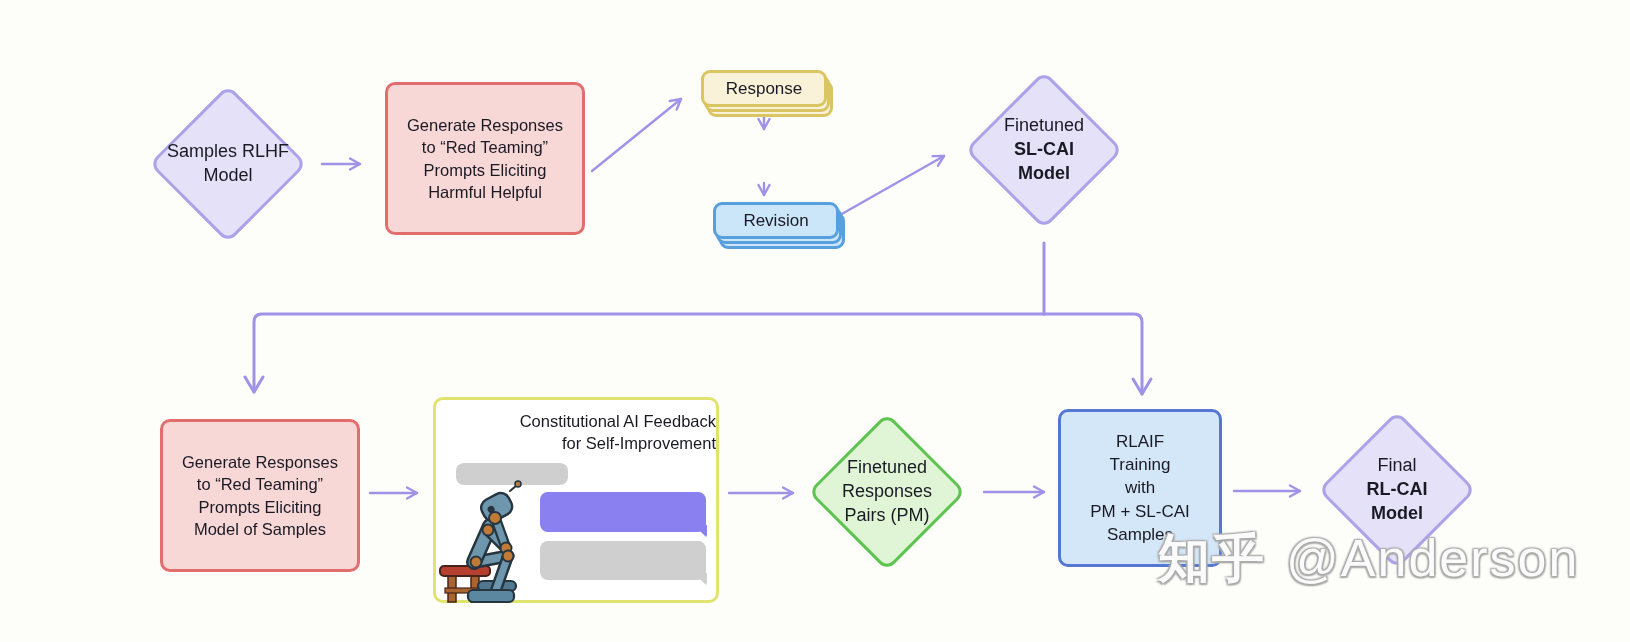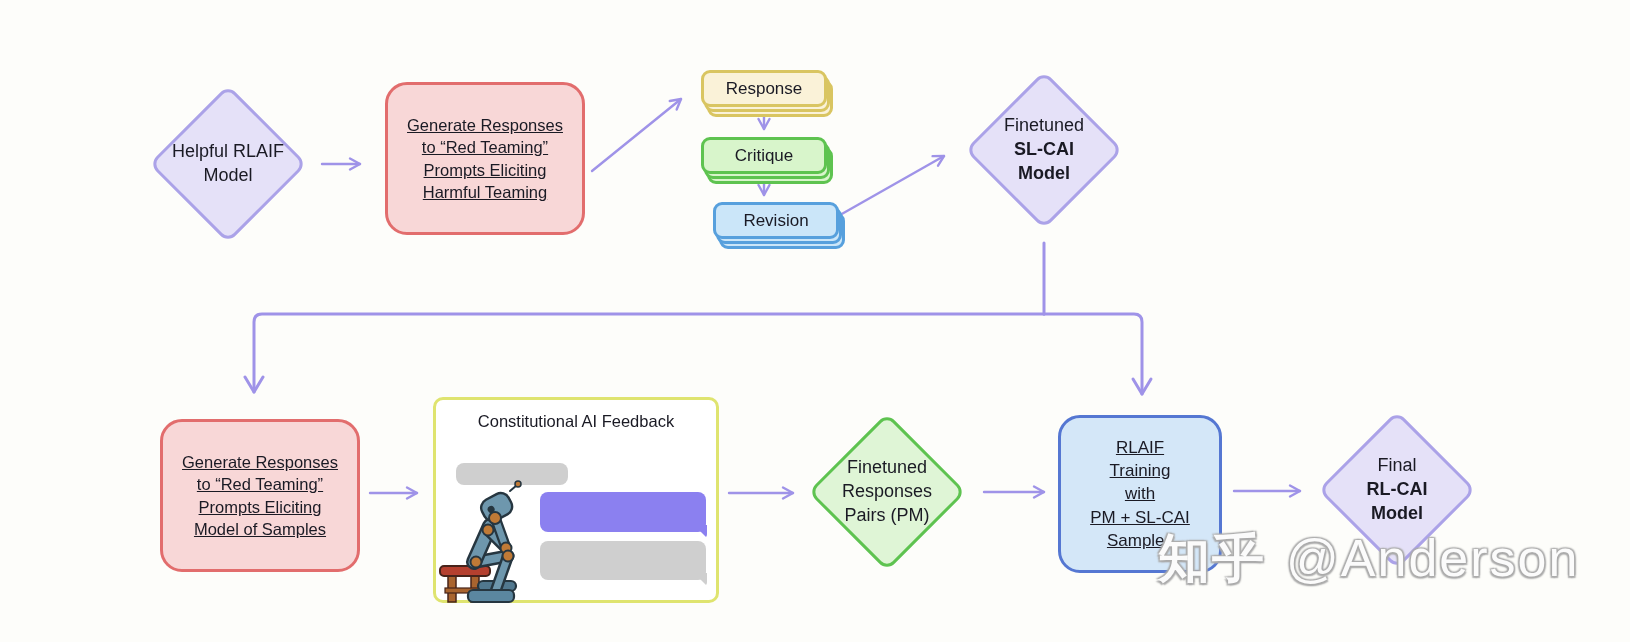--- a/index.html
+++ b/index.html
@@ -18,38 +18,38 @@
     transform:translate(-50%,-50%) rotate(45deg);border-radius:11px;
     border:3.5px solid var(--lav-border,#aba2e8);background:var(--lav-fill,#e5e1f8);}
   .diamond.green .diamond-shape{border-color:var(--grn-border,#5ec350);background:var(--grn-dia-fill,#dff5d6);}
   .diamond-label{position:absolute;left:50%;top:50%;transform:translate(-50%,-50%);
     width:150px;text-align:center;font-size:18px;line-height:1.32;color:var(--ink,#1a1a24);}
   .ln{white-space:nowrap;}
   .b{font-weight:700;}
 
   
   .process{position:absolute;z-index:2;display:flex;flex-direction:column;align-items:center;justify-content:center;
-    text-align:center;font-size:16.5px;line-height:1.36;color:var(--ink,#1a1a24);border-radius:22px;text-decoration:underline;}
+    text-align:center;font-size:16.5px;line-height:1.36;color:var(--ink,#1a1a24);border-radius:10px;}
   .process.red{border:3.5px solid var(--red-border,#e26d6d);background:var(--red-fill,#f8d7d7);}
-  .process.blue{border:3.5px solid var(--blue-border,#5577d2);background:var(--blue-fill,#d4e7f8);font-size:17px;margin-top:6px;}
+  .process.blue{border:3.5px solid var(--blue-border,#5577d2);background:var(--blue-fill,#d4e7f8);font-size:17px;}
 
   
   .stack{position:absolute;width:126px;height:37px;z-index:2;}
   .card{position:absolute;left:0;top:0;width:126px;height:37px;border-radius:9px;border:3px solid;}
   .stack .l2{transform:translate(6px,10px);}
   .stack .l1{transform:translate(3px,5px);}
   .stack .front{display:flex;align-items:center;justify-content:center;font-size:17px;color:var(--ink,#1a1a24);}
   .stack.yellow .card{border-color:var(--yel-border,#d9c561);background:var(--yel-fill,#faf2d8);}
   .stack.greenc .card{border-color:var(--grn-border,#5ec350);background:var(--grn-fill,#d8f5cb);}
   .stack.bluec .card{border-color:var(--cyan-border,#57a0dd);background:var(--cyan-fill,#cbe6f9);margin-left:12px;}
 
   
   .cai-box{position:absolute;left:433px;top:397px;width:286px;height:206px;z-index:2;
     border:3px solid var(--cai-border,#dfe46f);border-radius:10px;background:#ffffff;}
-  .cai-title{position:absolute;left:0;right:0;top:10px;text-align:center;font-size:16.5px;font-weight:500;
+  .cai-title{position:absolute;left:0;right:0;top:10px;text-align:right;font-size:16.5px;font-weight:500;
     line-height:1.35;color:var(--ink,#1a1a24);}
   .bubble{position:absolute;border-radius:8px;}
   .bubble.gray{background:var(--bubble-gray,#cfcfcf);}
   .bubble.purple{background:var(--bubble-purple,#8b80f0);}
   .bubble.small{left:20px;top:63px;width:112px;height:22px;}
   .bubble.mid{left:104px;top:92px;width:166px;height:40px;}
   .bubble.tall{left:104px;top:141px;width:166px;height:39px;}
   .bubble.mid::after,.bubble.tall::after{content:"";position:absolute;right:-1px;bottom:-6px;width:13px;height:13px;
     clip-path:polygon(0 0,100% 0,100% 100%);border-bottom-right-radius:4px;background:inherit;}
   svg.robot{position:absolute;left:2px;top:78px;width:100px;height:126px;}
@@ -85,46 +85,39 @@
     <path d="M1044,314 L1134,314 Q1142,314 1142,322 L1142,394" stroke-width="3" marker-end="url(#m-lg)"></path>
     <line x1="370" y1="493" x2="417" y2="493" stroke-width="2.4" marker-end="url(#m-sm)"></line>
     <line x1="729" y1="493" x2="793" y2="493" stroke-width="2.4" marker-end="url(#m-sm)"></line>
     <line x1="984" y1="492" x2="1044" y2="492" stroke-width="2.4" marker-end="url(#m-sm)"></line>
     <line x1="1234" y1="491" x2="1300" y2="491" stroke-width="2.4" marker-end="url(#m-sm)"></line>
   </svg>
 
   <div class="diamond" style="left:148px;top:84px;">
     <div class="diamond-shape"></div>
     <div class="diamond-label">
-      <div class="ln">Helpful RLAIF</div>
+      <div class="ln">Samples RLHF</div>
       <div class="ln">Model</div>
     </div>
   </div>
 
   <div class="process red" style="left:385px;top:82px;width:200px;height:153px;">
     <div class="ln">Generate Responses</div>
     <div class="ln">to “Red Teaming”</div>
     <div class="ln">Prompts Eliciting</div>
-    <div class="ln">Harmful Teaming</div>
+    <div class="ln">Harmful Helpful</div>
   </div>
 
   <div class="stack yellow" style="left:701px;top:70px;">
     <div class="card l2"></div>
     <div class="card l1"></div>
     <div class="card front">
         <span>Response</span>
       </div>
   </div>
-  <div class="stack greenc" style="left:701px;top:137px;">
-    <div class="card l2"></div>
-    <div class="card l1"></div>
-    <div class="card front">
-        <span>Critique</span>
-      </div>
-  </div>
   <div class="stack bluec" style="left:701px;top:202px;">
     <div class="card l2"></div>
     <div class="card l1"></div>
     <div class="card front">
         <span>Revision</span>
       </div>
   </div>
 
   <div class="diamond" style="left:964px;top:70px;">
     <div class="diamond-shape"></div>
@@ -138,20 +131,21 @@
   <div class="process red" style="left:160px;top:419px;width:200px;height:153px;">
     <div class="ln">Generate Responses</div>
     <div class="ln">to “Red Teaming”</div>
     <div class="ln">Prompts Eliciting</div>
     <div class="ln">Model of Samples</div>
   </div>
 
   <div class="cai-box">
     <div class="cai-title">
       <div class="ln">Constitutional AI Feedback</div>
+      <div class="ln">for Self-Improvement</div>
     </div>
     <div class="bubble gray small"></div>
     <div class="bubble purple mid"></div>
     <div class="bubble gray tall"></div>
     <svg class="robot" viewBox="0 0 100 126">
 
       <rect x="10" y="97" width="8" height="27" fill="#a9642f" stroke="#47231a" stroke-width="1.5"></rect>
       <rect x="33" y="97" width="8" height="27" fill="#a9642f" stroke="#47231a" stroke-width="1.5"></rect>
       <rect x="7" y="110" width="37" height="5" fill="#a9642f" stroke="#47231a" stroke-width="1.2"></rect>
       <rect x="2" y="88" width="50" height="10" rx="4" fill="#b5402f" stroke="#47231a" stroke-width="2"></rect>

